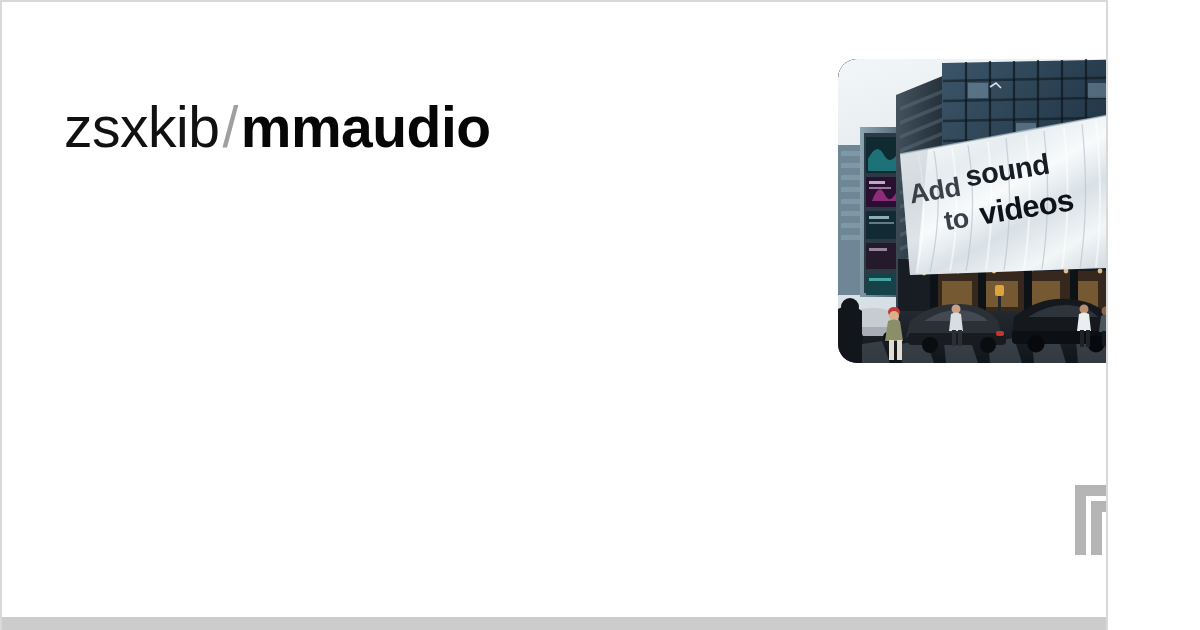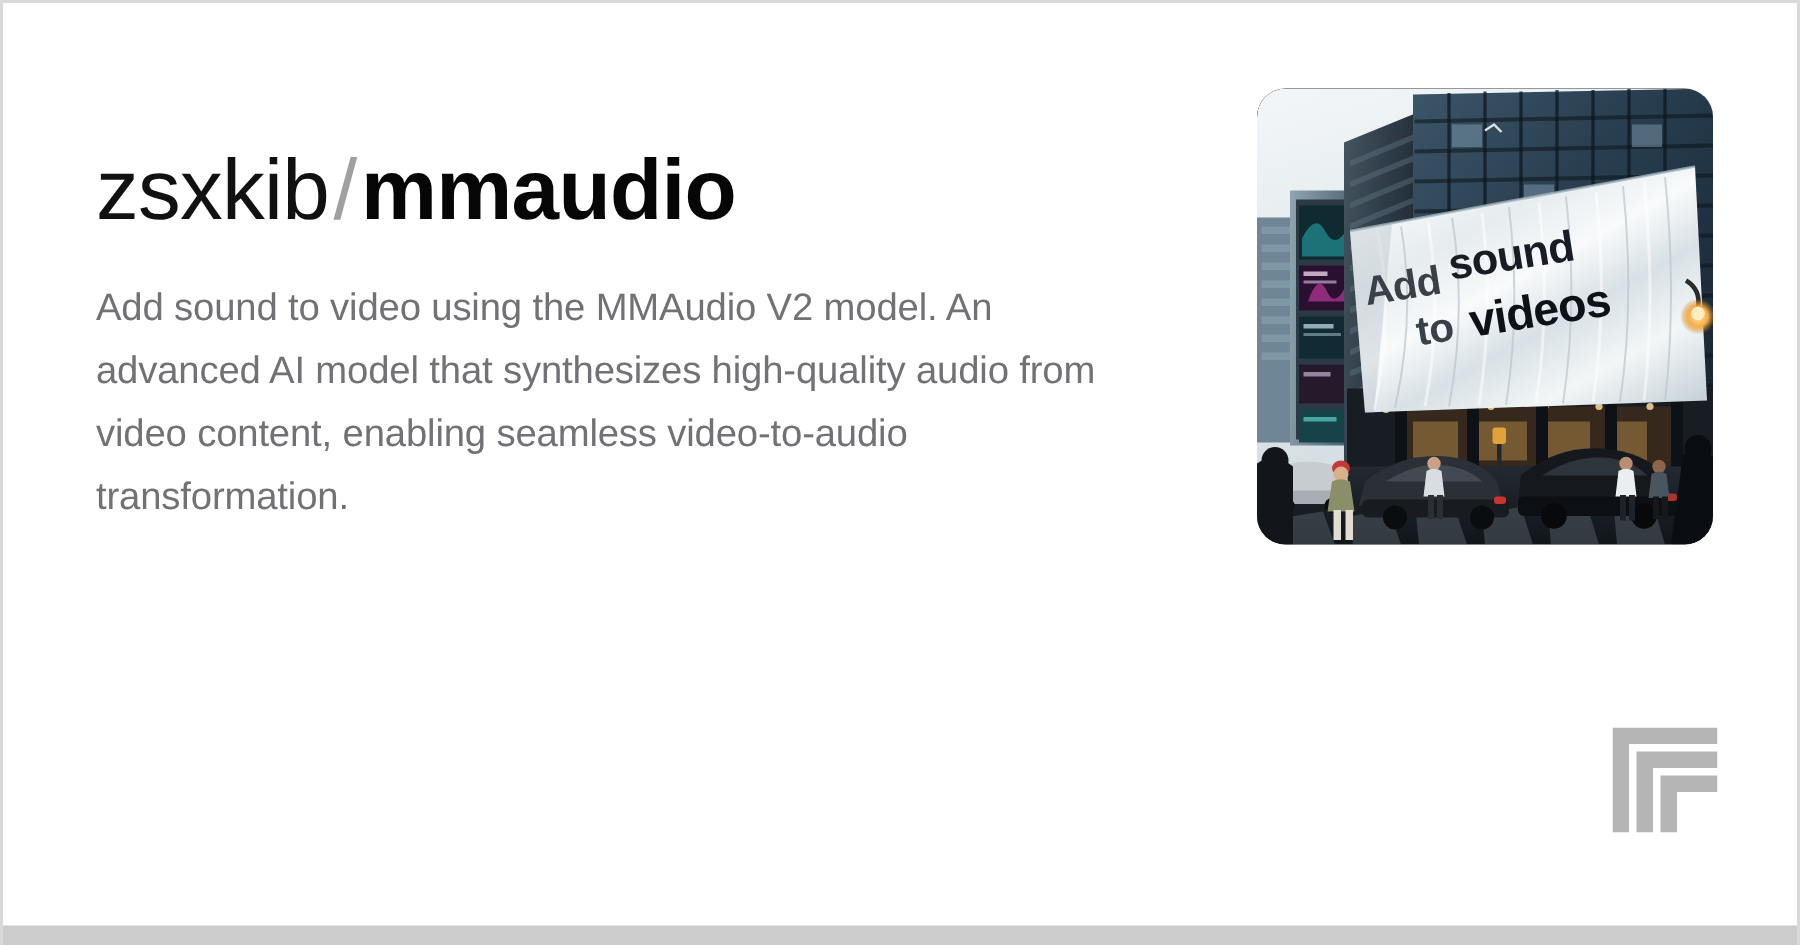--- a/index.html
+++ b/index.html
@@ -11,21 +11,21 @@
     width: 1200px;
     height: 630px;
     overflow: hidden;
     font-family: "Liberation Sans", sans-serif;
     -webkit-font-smoothing: antialiased;
   }
 
   
   .og-card {
     position: relative;
-    width: 1200px;
+    width: 1108px;
     height: 630px;
     box-sizing: border-box;
     background: #ffffff;
     border-top: 2px solid #d9d9d9;
     border-left: 2px solid #d9d9d9;
     border-right: 2px solid #d9d9d9;
     overflow: hidden;
   }
 
   
@@ -107,21 +107,20 @@
 <body>
 
 <div class="og-card">
 
   <div class="content">
 
     <h1 class="title">
       <span class="owner">zsxkib</span><span class="slash">/</span><span class="model">mmaudio</span>
     </h1>
 
-    <p class="description">Add sound to video using the MMAudio V2 model. An advanced AI model that synthesizes high-quality audio from video content, enabling seamless video-to-audio transformation.</p>
   </div>
 
   <div class="thumb">
     <svg width="304" height="304" viewBox="0 0 304 304" xmlns="http://www.w3.org/2000/svg">
       <defs>
         <linearGradient id="skyG" x1="0" y1="0" x2="0.3" y2="1">
           <stop offset="0%" stop-color="#f2f6f8"></stop>
           <stop offset="100%" stop-color="#cfd9de"></stop>
         </linearGradient>
         <linearGradient id="towerG" x1="0" y1="0" x2="1" y2="0.4">

